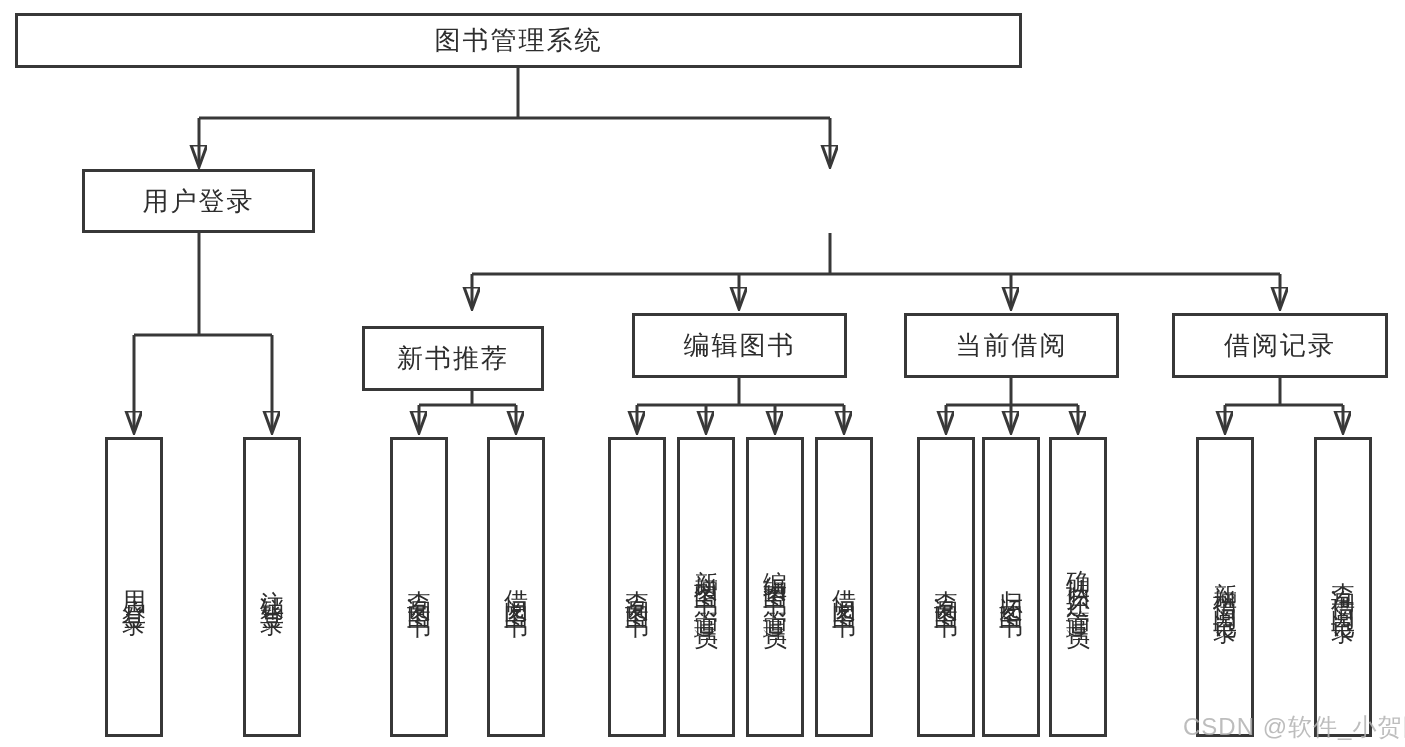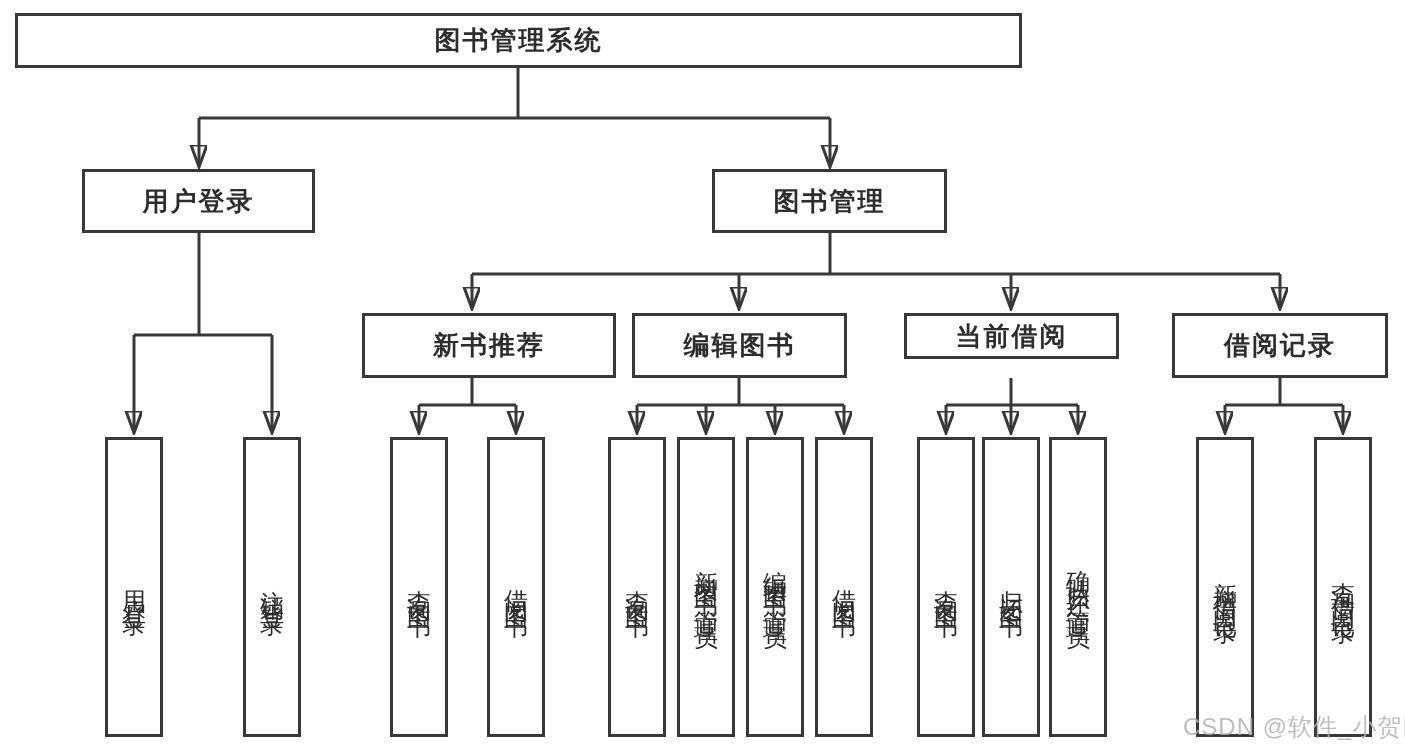--- a/index.html
+++ b/index.html
@@ -17,21 +17,21 @@
     background:#fff;
     display:flex;
     align-items:center;
     justify-content:center;
     color:#2d2d2d;
     z-index:2;
   }
   .box.h{
     font-size:26px;
     letter-spacing:2px;
-    font-weight:700;
+    font-weight:400;
     align-items:center;
   }
   .box.v{
     font-size:24px;
     font-weight:500;
   }
   .box.v .vtext{
     writing-mode:vertical-rl;
     text-orientation:mixed;
     letter-spacing:8px;
@@ -114,31 +114,28 @@
     <path d="M1343,405 V431" marker-end="url(#arr)"></path>
   </svg>
 
   <div class="box h" style="left:15px;top:13px;width:1007px;height:55px">
     <span>图书管理系统</span>
   </div>
 
   <div class="box h" style="left:82px;top:169px;width:233px;height:64px">
     <span>用户登录</span>
   </div>
-  <div class="box h" style="left:712px;top:169px;width:235px;height:64px">
-    <span>图书管理</span>
-  </div>
 
-  <div class="box h" style="left:362px;top:313px;width:254px;height:65px">
+  <div class="box h" style="left:362px;top:326px;width:182px;height:65px">
     <span>新书推荐</span>
   </div>
   <div class="box h" style="left:632px;top:313px;width:215px;height:65px">
     <span>编辑图书</span>
   </div>
-  <div class="box h" style="left:904px;top:313px;width:215px;height:46px">
+  <div class="box h" style="left:904px;top:313px;width:215px;height:65px">
     <span>当前借阅</span>
   </div>
   <div class="box h" style="left:1172px;top:313px;width:216px;height:65px">
     <span>借阅记录</span>
   </div>
 
   <div class="box v" style="left:105px;top:437px;width:58px;height:300px">
     <span class="vtext">用户登录</span>
   </div>
   <div class="box v" style="left:243px;top:437px;width:58px;height:300px">

